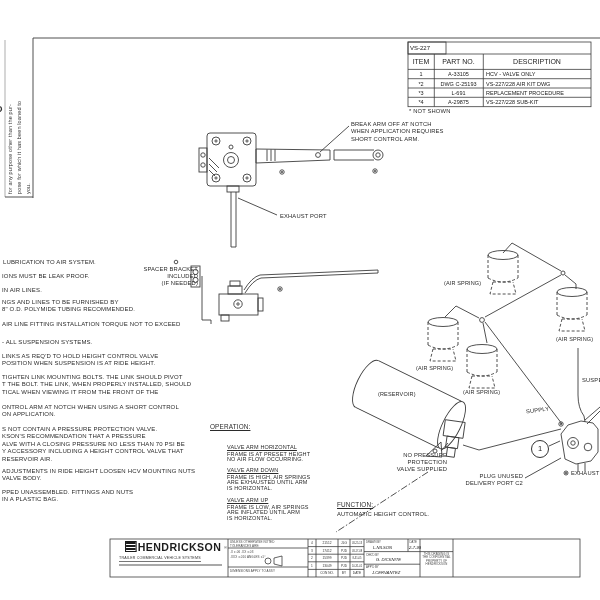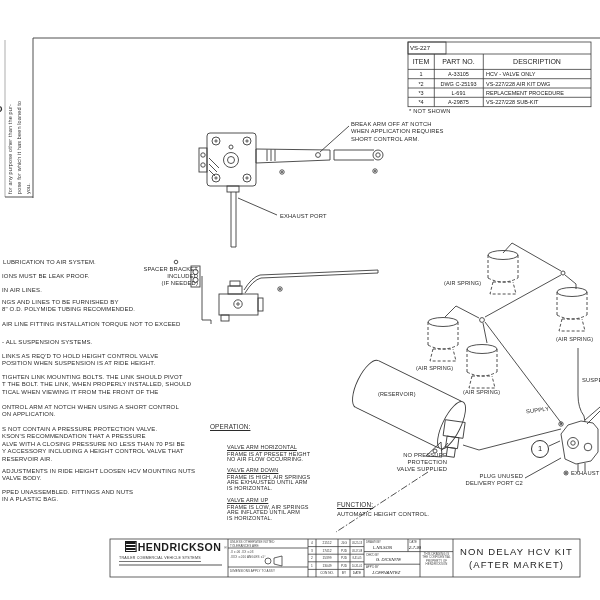--- a/index.html
+++ b/index.html
@@ -323,16 +323,14 @@
   <div class="sig-name" style="left:409px;top:544.5px;">2-7-99</div>
   <div class="sig-label" style="left:366px;top:552.5px;">CHK'D BY</div>
   <div class="sig-name" style="left:376px;top:557px;">G. DICKNITE</div>
   <div class="sig-label" style="left:366px;top:565px;">APP'D BY</div>
   <div class="sig-name" style="left:372px;top:569.5px;">J.CERVANTEZ</div>
   <div class="tiny tc" style="left:421px;top:553px;width:31px;font-size:2.8px;line-height:3.4px;">THIS DRAWING IS
 THE CONFIDENTIAL
 PROPERTY OF
 HENDRICKSON</div>
 
-  <div class="title-main">NON DELAY HCV KIT
-(AFTER MARKET)</div>
 
 </div>
 
 </body></html>

